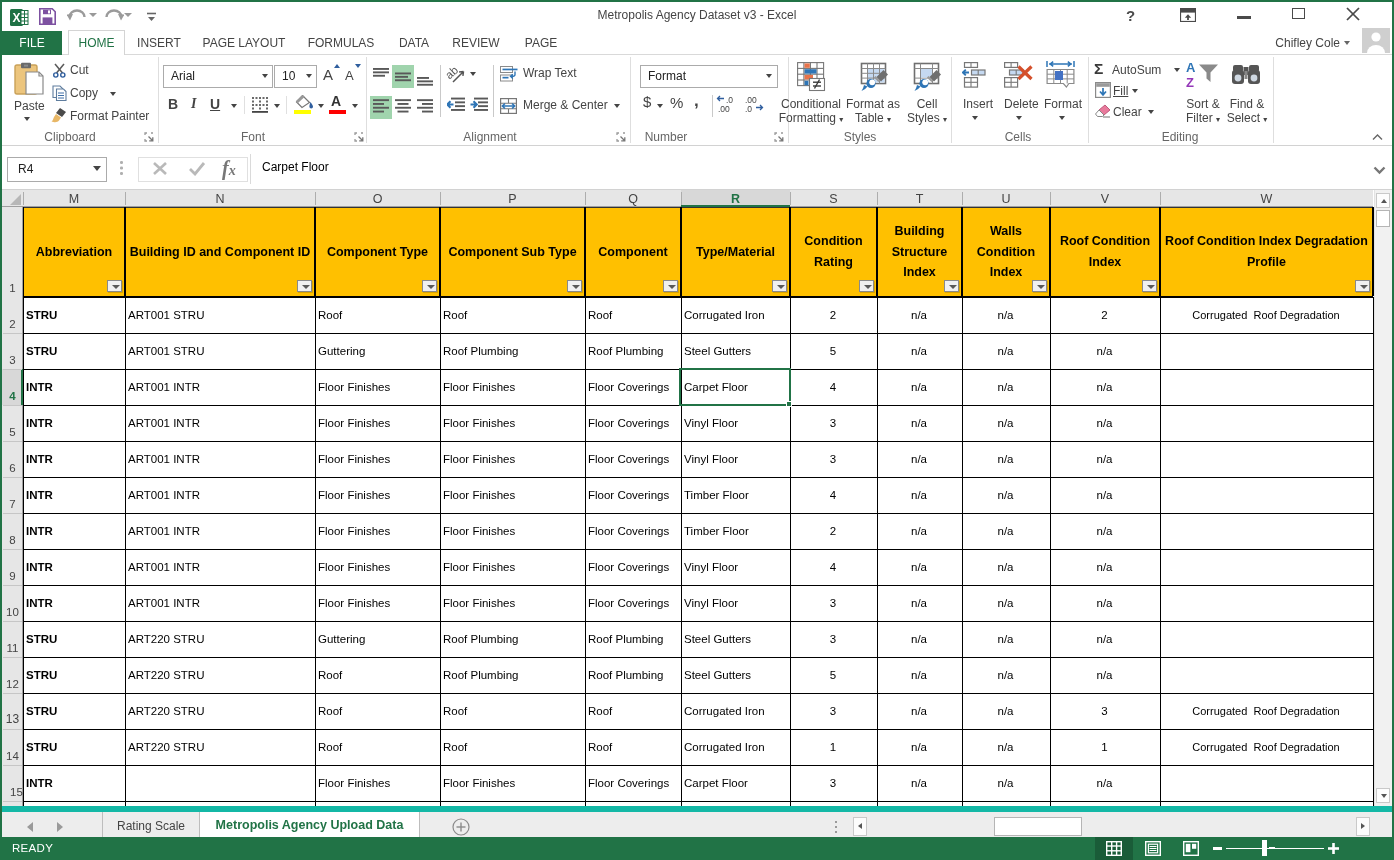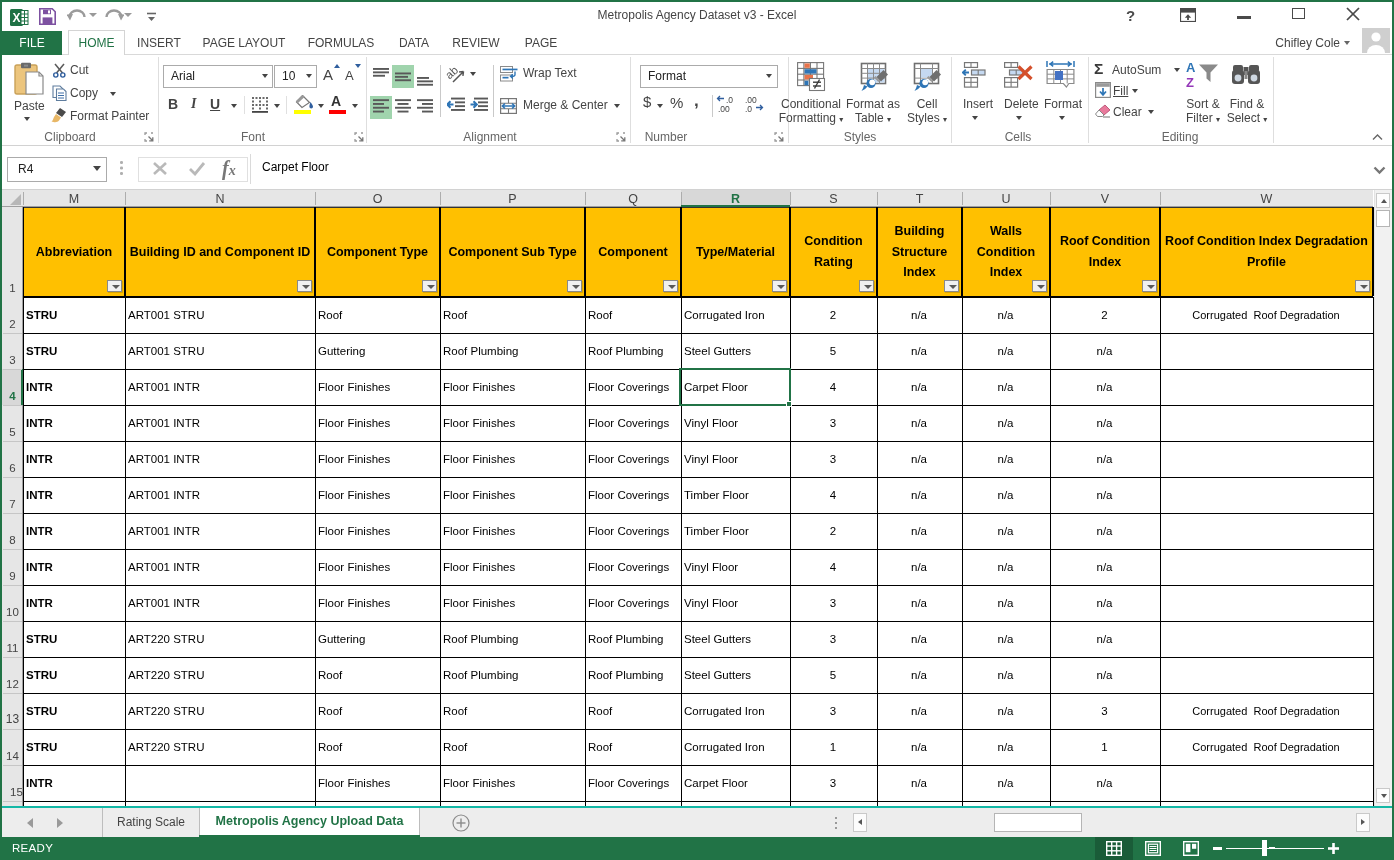--- a/index.html
+++ b/index.html
@@ -33,21 +33,21 @@
 #namebox { position:absolute; left:7px; top:11px; width:100px; height:25px; border:1px solid #ababab; background:#fff; font-size:12px; color:#222; line-height:23px; padding-left:10px; }
 
 
 #gridwrap { position:absolute; left:2px; top:190px; width:1372px; height:616px; overflow:hidden; background:#fff; }
 .fdd { position:absolute; width:15px; height:12px; background:#f0f0f0; border:1px solid #8a8a8a; font-size:0; box-shadow:1px 1px 0 rgba(0,0,0,0.15); }
 .fdd:after { content:""; position:absolute; left:3.5px; top:4px; width:0; height:0; border-left:4px solid transparent; border-right:4px solid transparent; border-top:4.5px solid #595959; }
 #selbox { position:absolute; left:677px; top:178px; width:112px; height:38px; border:2px solid #217346; pointer-events:none; }
 #selbox .handle { position:absolute; right:-3px; bottom:-3px; width:6px; height:6px; background:#217346; border:1px solid #fff; }
 
 
-#sheetbar { position:absolute; left:0; top:806px; width:1394px; height:31px; background:#ededed; border-top:2px solid #14b8a6; }
+#sheetbar { position:absolute; left:0; top:806px; width:1394px; height:31px; background:#ededed; border-top:6px solid #14b8a6; }
 
 #statusbar { position:absolute; left:0; top:837px; width:1394px; height:23px; background:#217346; color:#fff; z-index:60; }
 </style>
 </head>
 <body>
 <div id="win">
 <div id="edgeL"></div>
     <div id="edgeR"></div>
     <div id="edgeT"></div>
 

